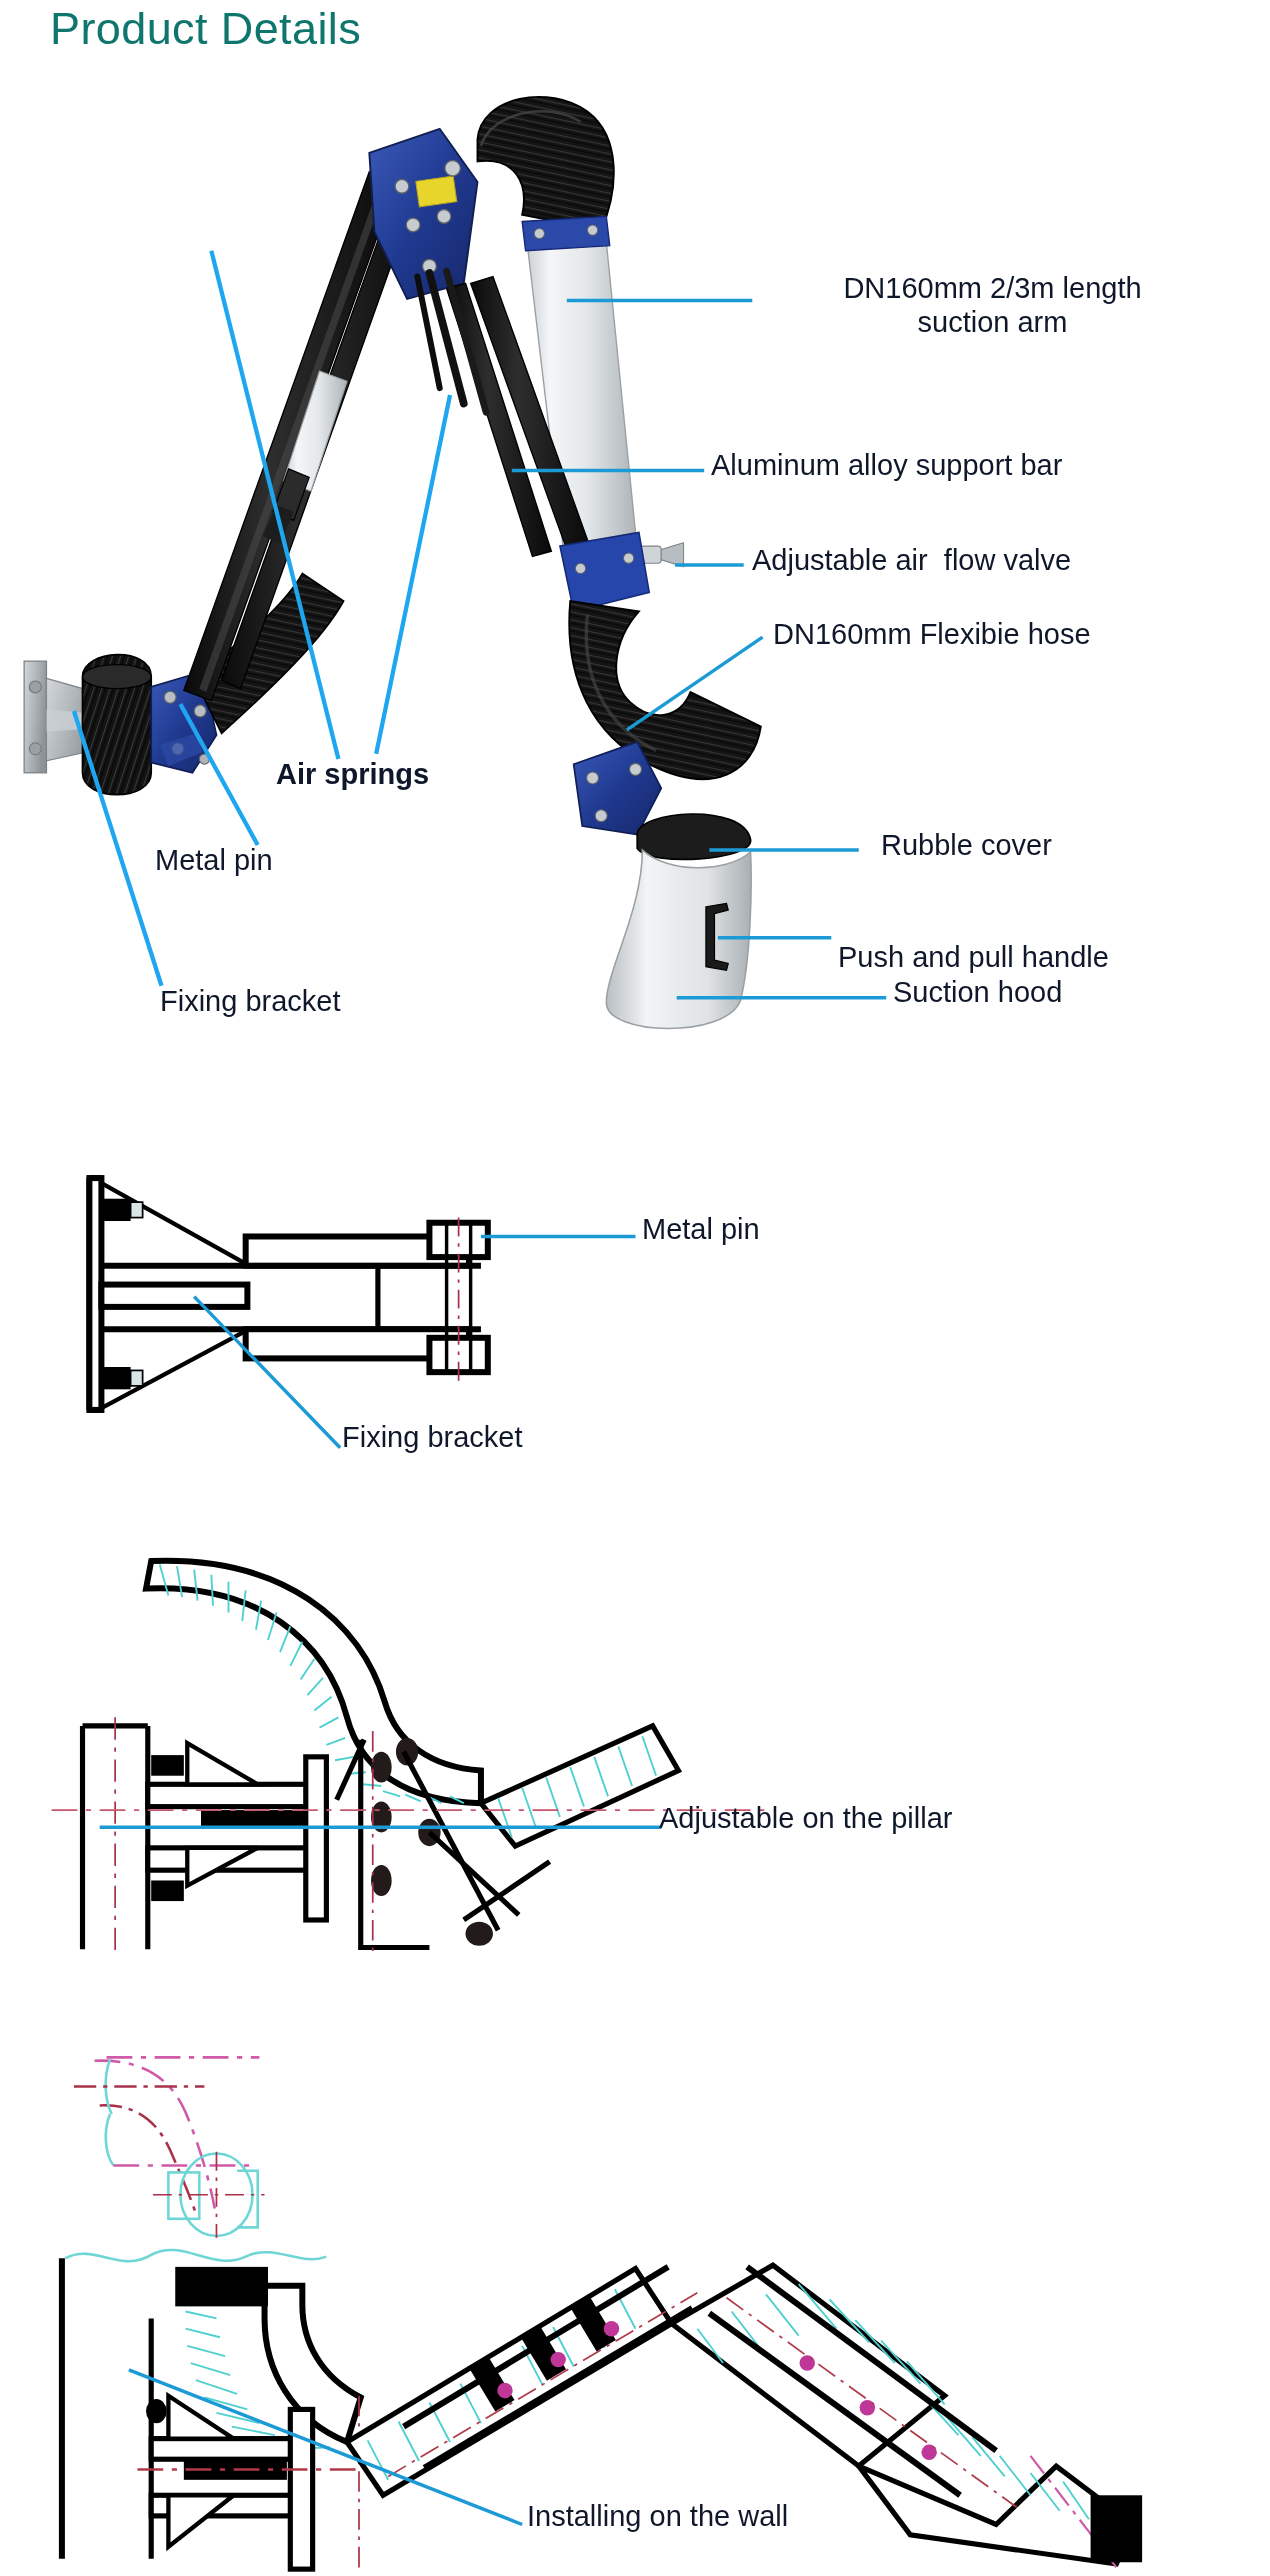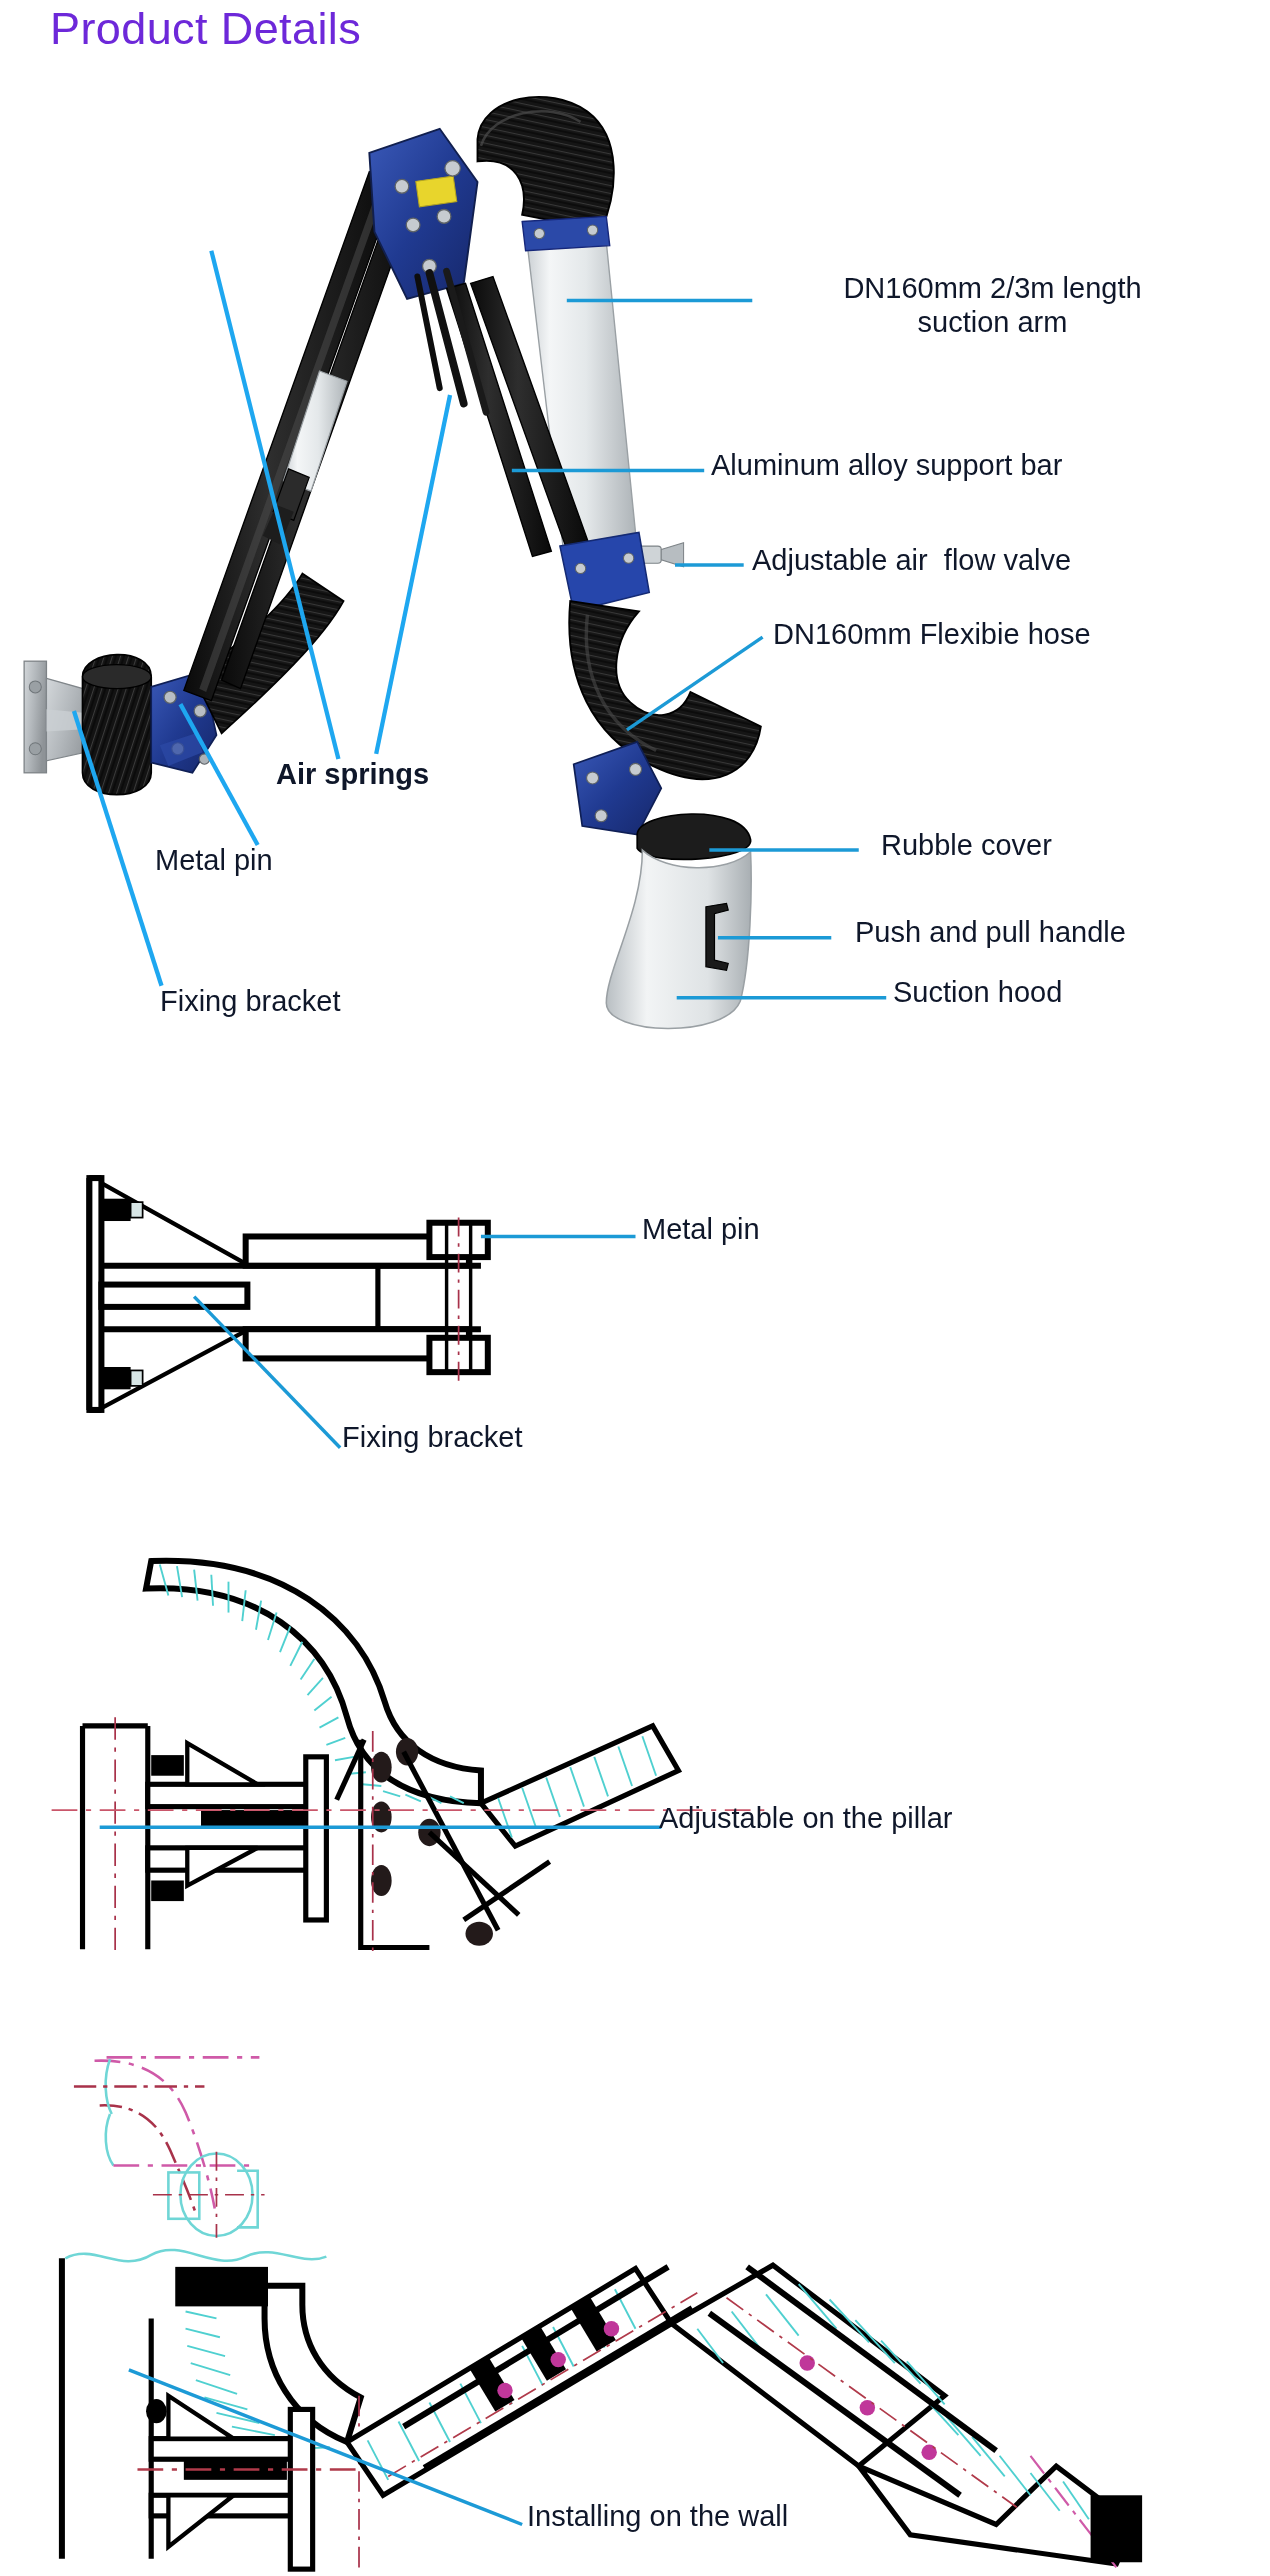--- a/index.html
+++ b/index.html
@@ -7,21 +7,21 @@
   body {
     width:1271px; height:2576px; position:relative; overflow:hidden;
     font-family:"Liberation Sans", sans-serif; color:#000;
   }
   .page { position:absolute; inset:0; }
 
   
   #page-title {
     position:absolute; left:50px; top:3.4px;
     font-size:45px; font-weight:400; letter-spacing:0.4px;
-    color:#6d28d9; white-space:nowrap;
+    color:#0f766e; white-space:nowrap;
   }
 
   
   .callout {
     position:absolute; font-size:29px; line-height:1.18;
     color:#0f172a; white-space:pre; font-weight:400;
   }
   .callout.center { text-align:center; white-space:pre-line; }
 
   
@@ -461,21 +461,21 @@
 suction arm</div>
 
   <div class="callout" style="left:711px; top:448px;">Aluminum alloy support bar</div>
 
   <div class="callout" style="left:752px; top:543px;">Adjustable air  flow valve</div>
 
   <div class="callout" style="left:773px; top:617px;">DN160mm Flexibie hose</div>
 
   <div class="callout" style="left:866px; top:828px;margin-left:15px;">Rubble cover</div>
 
-  <div class="callout" style="left:838px; top:915px;margin-left:17px;">Push and pull handle</div>
+  <div class="callout" style="left:838px; top:940px;">Push and pull handle</div>
 
   <div class="callout" style="left:893px; top:975px;">Suction hood</div>
 
   <div class="callout" style="left:276px; top:757px;font-weight:bold;">Air springs</div>
 
   <div class="callout" style="left:155px; top:843px;">Metal pin</div>
 
   <div class="callout" style="left:160px; top:984px;">Fixing bracket</div>
 
   <div class="callout" style="left:642px; top:1212px;">Metal pin</div>

